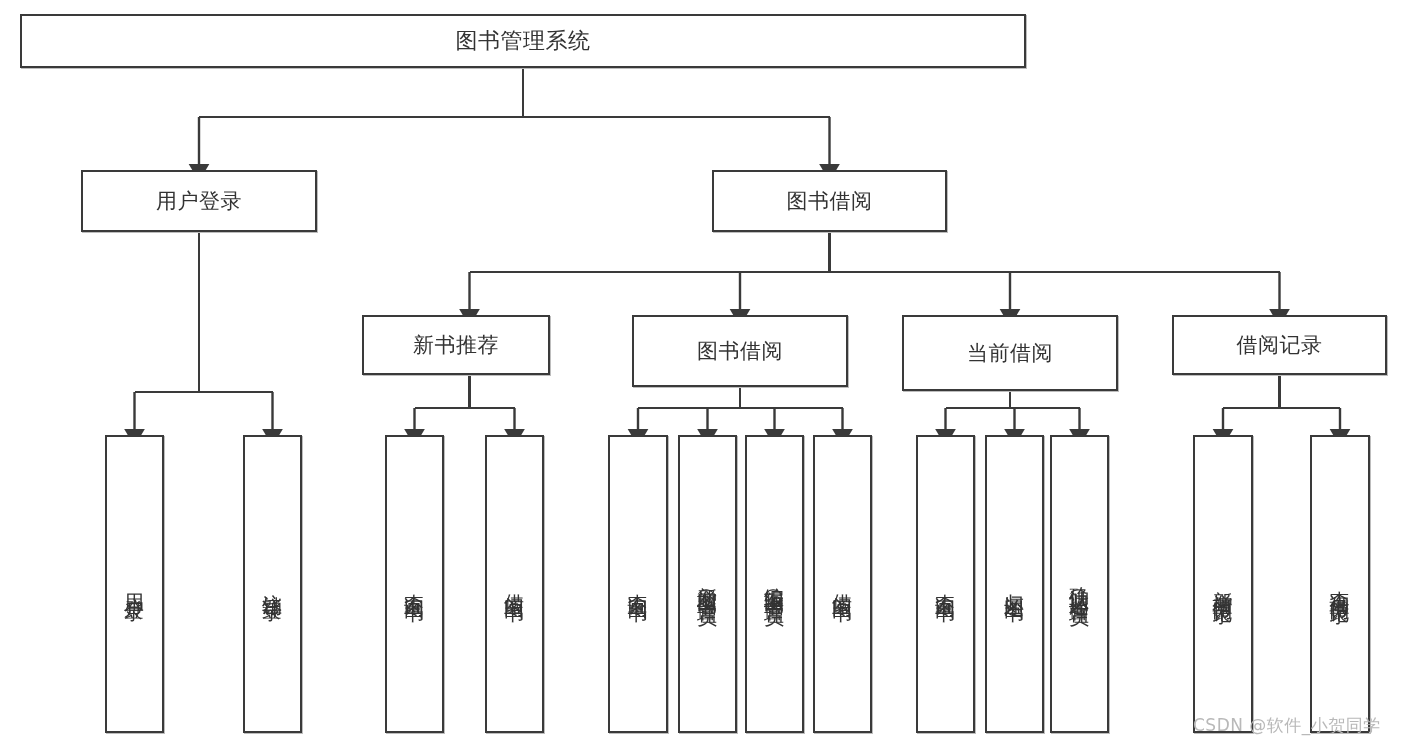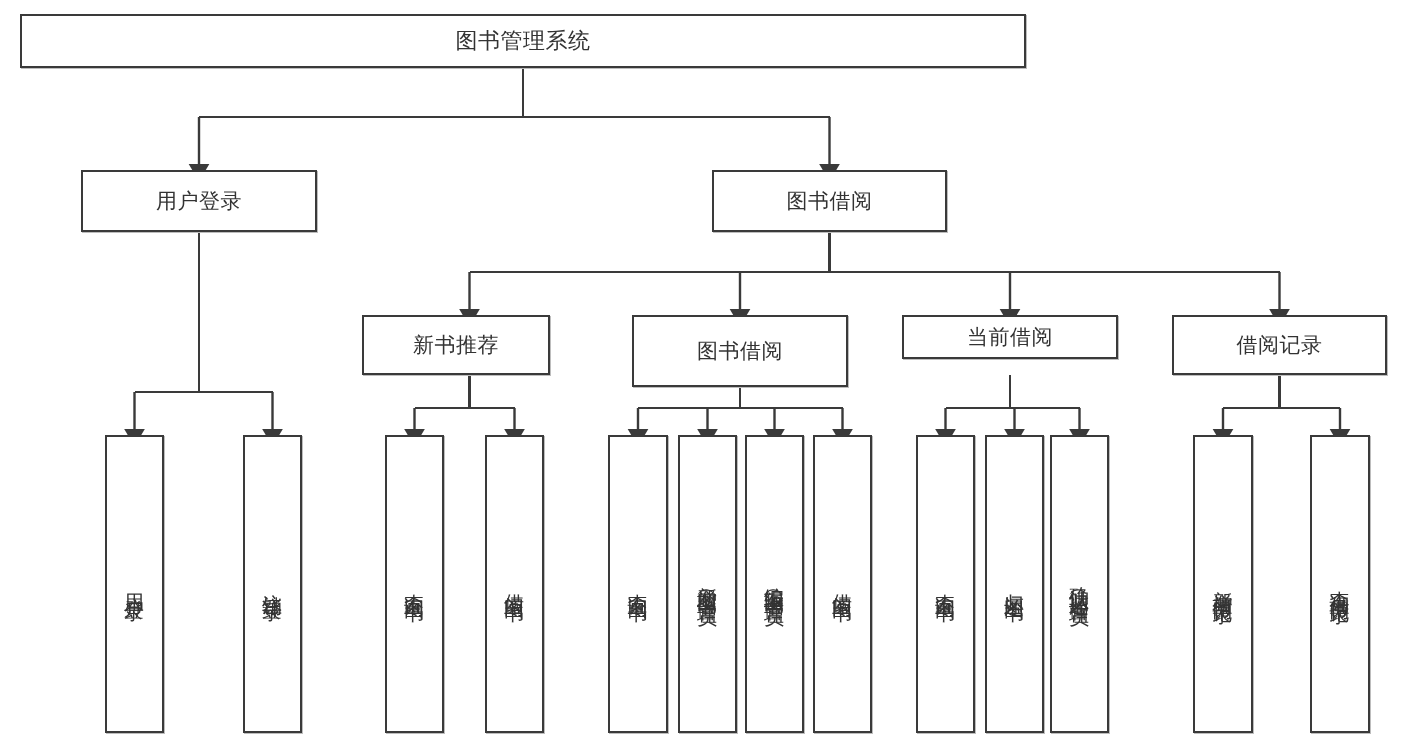--- a/index.html
+++ b/index.html
@@ -102,21 +102,21 @@
       </div>
       <div class="node-box branch" style="left: 712px; top: 170px; width: 235px; height: 62px;">
         <span class="node-label">图书借阅</span>
       </div>
       <div class="node-box branch" style="left: 362px; top: 315px; width: 188px; height: 60px;">
         <span class="node-label">新书推荐</span>
       </div>
       <div class="node-box branch" style="left: 632px; top: 315px; width: 216px; height: 72px;">
         <span class="node-label">图书借阅</span>
       </div>
-      <div class="node-box branch" style="left: 902px; top: 315px; width: 216px; height: 44px;">
+      <div class="node-box branch" style="left: 902px; top: 315px; width: 216px; height: 76px;">
         <span class="node-label">当前借阅</span>
       </div>
       <div class="node-box branch" style="left: 1172px; top: 315px; width: 215px; height: 60px;">
         <span class="node-label">借阅记录</span>
       </div>
       <div class="node-box leaf" style="left: 105px; top: 435px; width: 59px; height: 298px;">
         <span class="node-label">用户登录</span>
       </div>
       <div class="node-box leaf" style="left: 243px; top: 435px; width: 59px; height: 298px;">
         <span class="node-label">注销登录</span>
@@ -148,13 +148,14 @@
       <div class="node-box leaf" style="left: 1050px; top: 435px; width: 59px; height: 298px;">
         <span class="node-label">确认归还（管理员）</span>
       </div>
       <div class="node-box leaf" style="left: 1193px; top: 435px; width: 60px; height: 298px;">
         <span class="node-label">新增借阅记录</span>
       </div>
       <div class="node-box leaf" style="left: 1310px; top: 435px; width: 60px; height: 298px;">
         <span class="node-label">查询借阅记录</span>
       </div>
     </div>
+  <div class="watermark" style="left: 1193px; top: 714px;">CSDN @软件_小贺同学</div>
 </div>
 
 </body></html>

